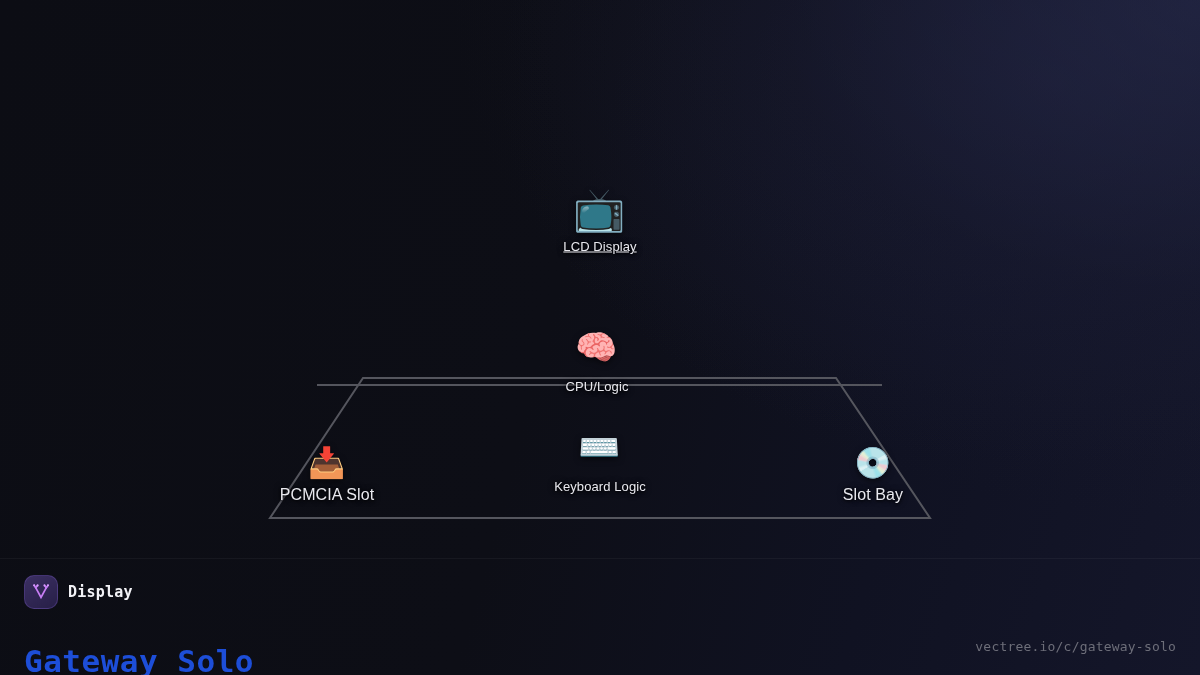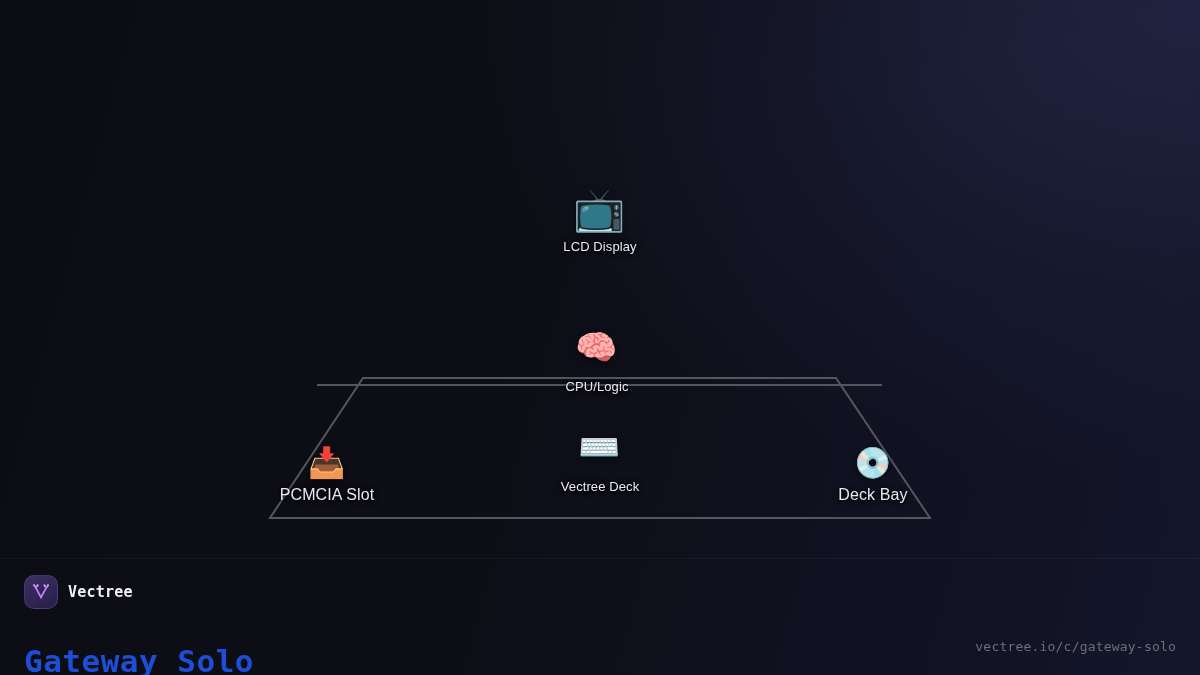--- a/index.html
+++ b/index.html
@@ -57,21 +57,21 @@
   }
 
   .node .node-label {
     margin-top: 8px;
     color: #e9e9ef;
     letter-spacing: 0.1px;
     text-shadow: 0 1px 3px rgba(0,0,0,0.9), 0 0 6px rgba(0,0,0,0.8);
   }
 
   .node.size-lg .node-icon  { font-size: 42px; }
-  .node.size-lg .node-label { font-size: 13px; }
+  .node.size-lg .node-label { font-size: 13px; text-decoration: underline; }
 
   .node.size-md .node-icon  { font-size: 34px; }
   .node.size-md .node-label { font-size: 13px; margin-top: 15px; }
 
   .node.size-sm .node-icon  { font-size: 30px; }
   .node.size-sm .node-label { font-size: 16px; }
 
   
   #footer {
     position: absolute;
@@ -156,26 +156,26 @@
     <span class="node-label">CPU/Logic</span>
   </div>
 
   <div class="node size-sm" style="left:327px; top:476px;">
     <span class="node-icon">📥</span>
     <span class="node-label">PCMCIA Slot</span>
   </div>
 
   <div class="node size-md" style="left:600px; top:462px;">
     <span class="node-icon">⌨️</span>
-    <span class="node-label">Vectree Deck</span>
+    <span class="node-label">Keyboard Logic</span>
   </div>
 
   <div class="node size-sm" style="left:873px; top:476px;">
     <span class="node-icon">💿</span>
-    <span class="node-label">Deck Bay</span>
+    <span class="node-label">Slot Bay</span>
   </div>
 
 </div>
 
 <div id="footer">
 
   <div id="brand-row">
     <div id="brand-logo">
       <svg width="22" height="22" viewBox="0 0 24 24" aria-hidden="true">
         <g stroke="#c77ef5" stroke-width="1.9" stroke-linecap="round" fill="none">
@@ -186,20 +186,20 @@
           <path d="M17.8 7.2 L19.6 4.9"></path>
         </g>
         <g fill="#d79bff">
           <circle cx="4.5" cy="4.6" r="1.15"></circle>
           <circle cx="8.3" cy="4.8" r="1.15"></circle>
           <circle cx="15.8" cy="4.8" r="1.15"></circle>
           <circle cx="19.6" cy="4.6" r="1.15"></circle>
         </g>
       </svg>
     </div>
-    <span id="brand-name">Vectree</span>
+    <span id="brand-name">Display</span>
   </div>
 
   <div id="page-title">Gateway Solo</div>
 
   <div id="footer-url">vectree.io/c/gateway-solo</div>
 
 </div>
 
 </body></html>

